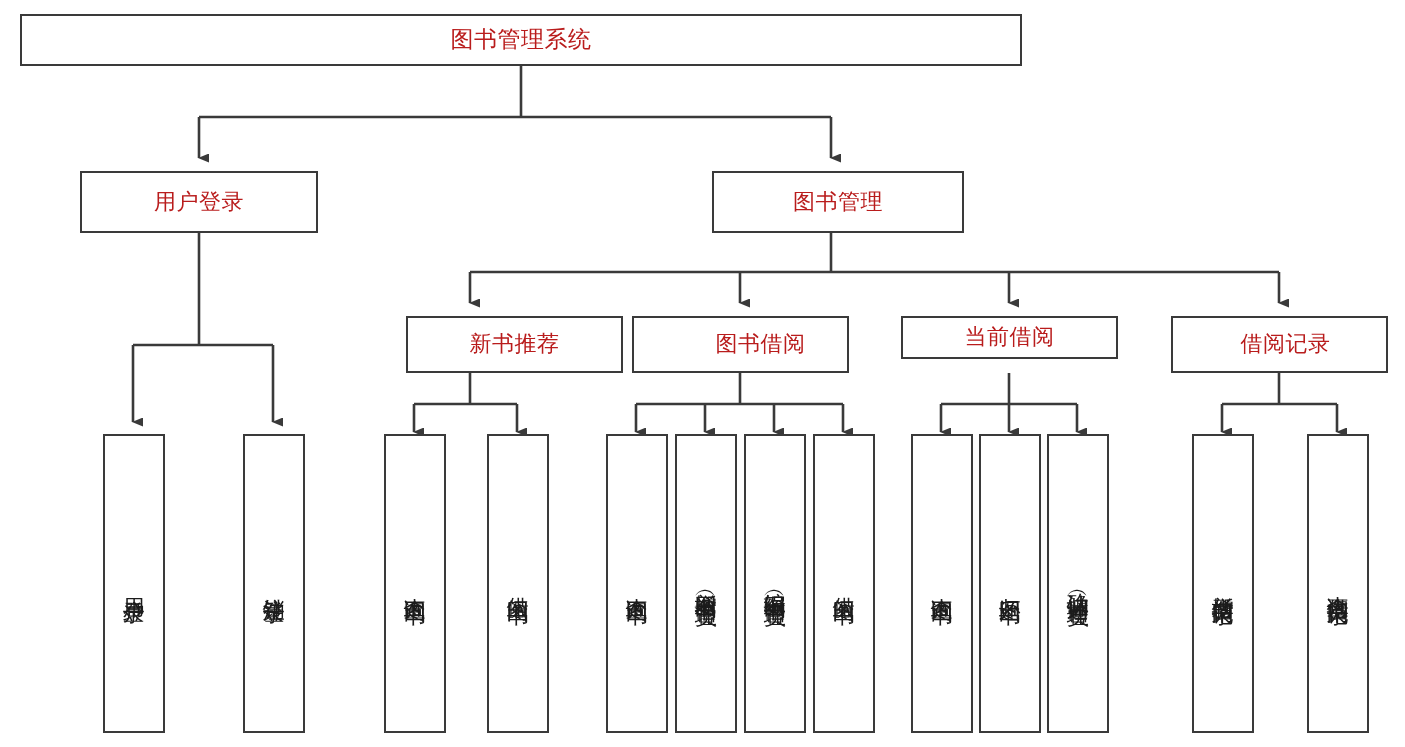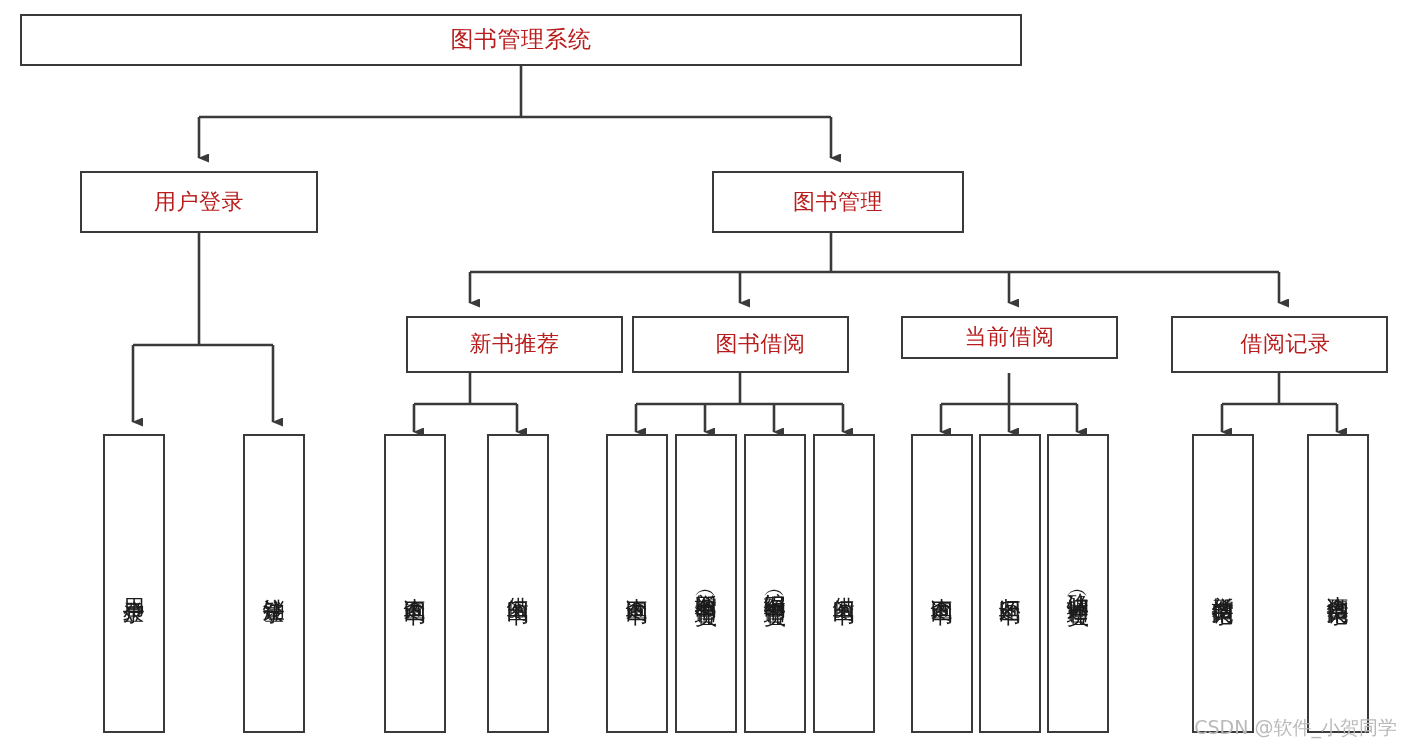--- a/index.html
+++ b/index.html
@@ -205,15 +205,14 @@
   </div>
 
   <div class="node-box" style="left:1192px; top:434px; width:62px; height:299px;">
     <span class="node-label-v">新增借阅记录</span>
   </div>
 
   <div class="node-box" style="left:1307px; top:434px; width:62px; height:299px;">
     <span class="node-label-v">查询借阅记录</span>
   </div>
 
-  <div class="watermark">CSDN @软件_小贺同学</div>
 
 </div>
 
 </body></html>

